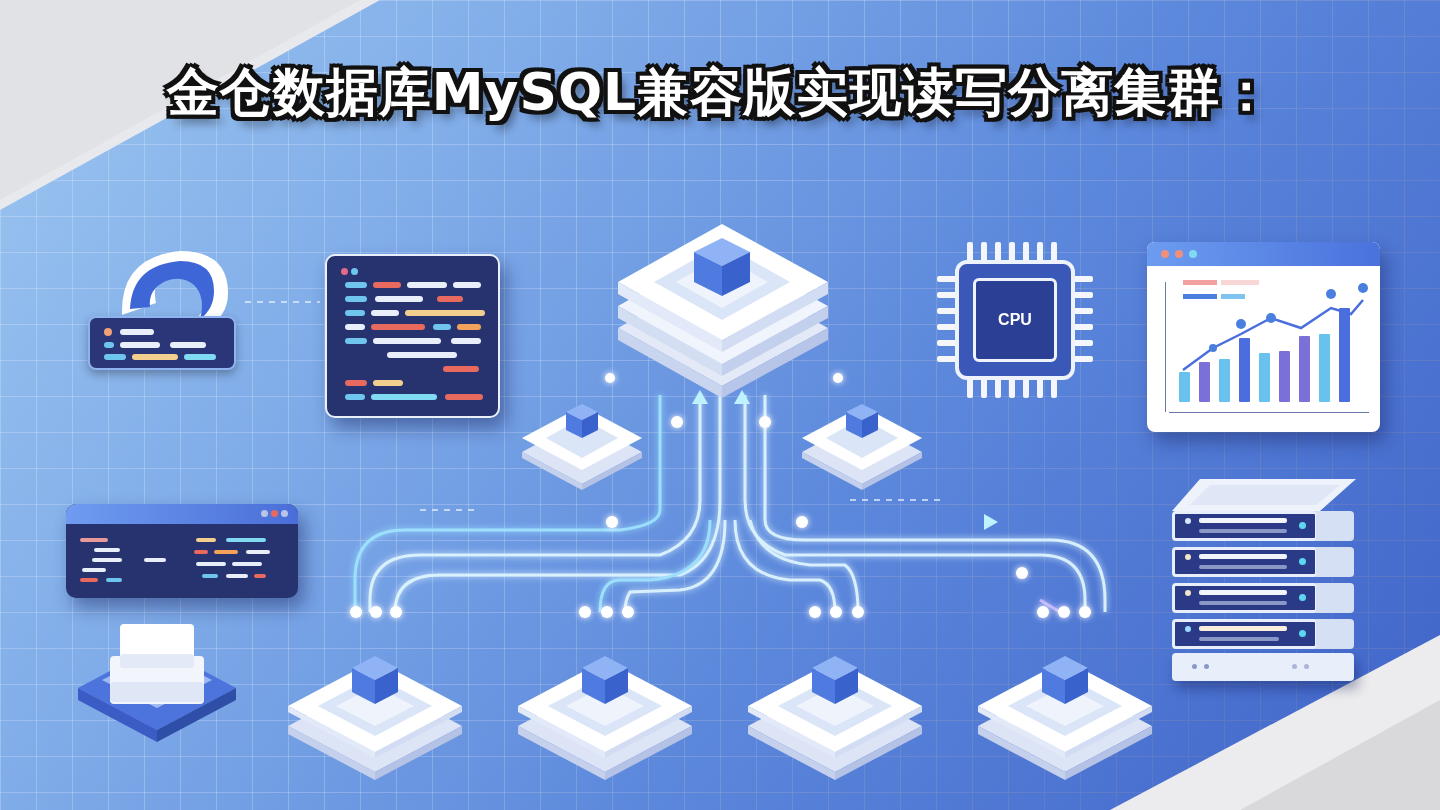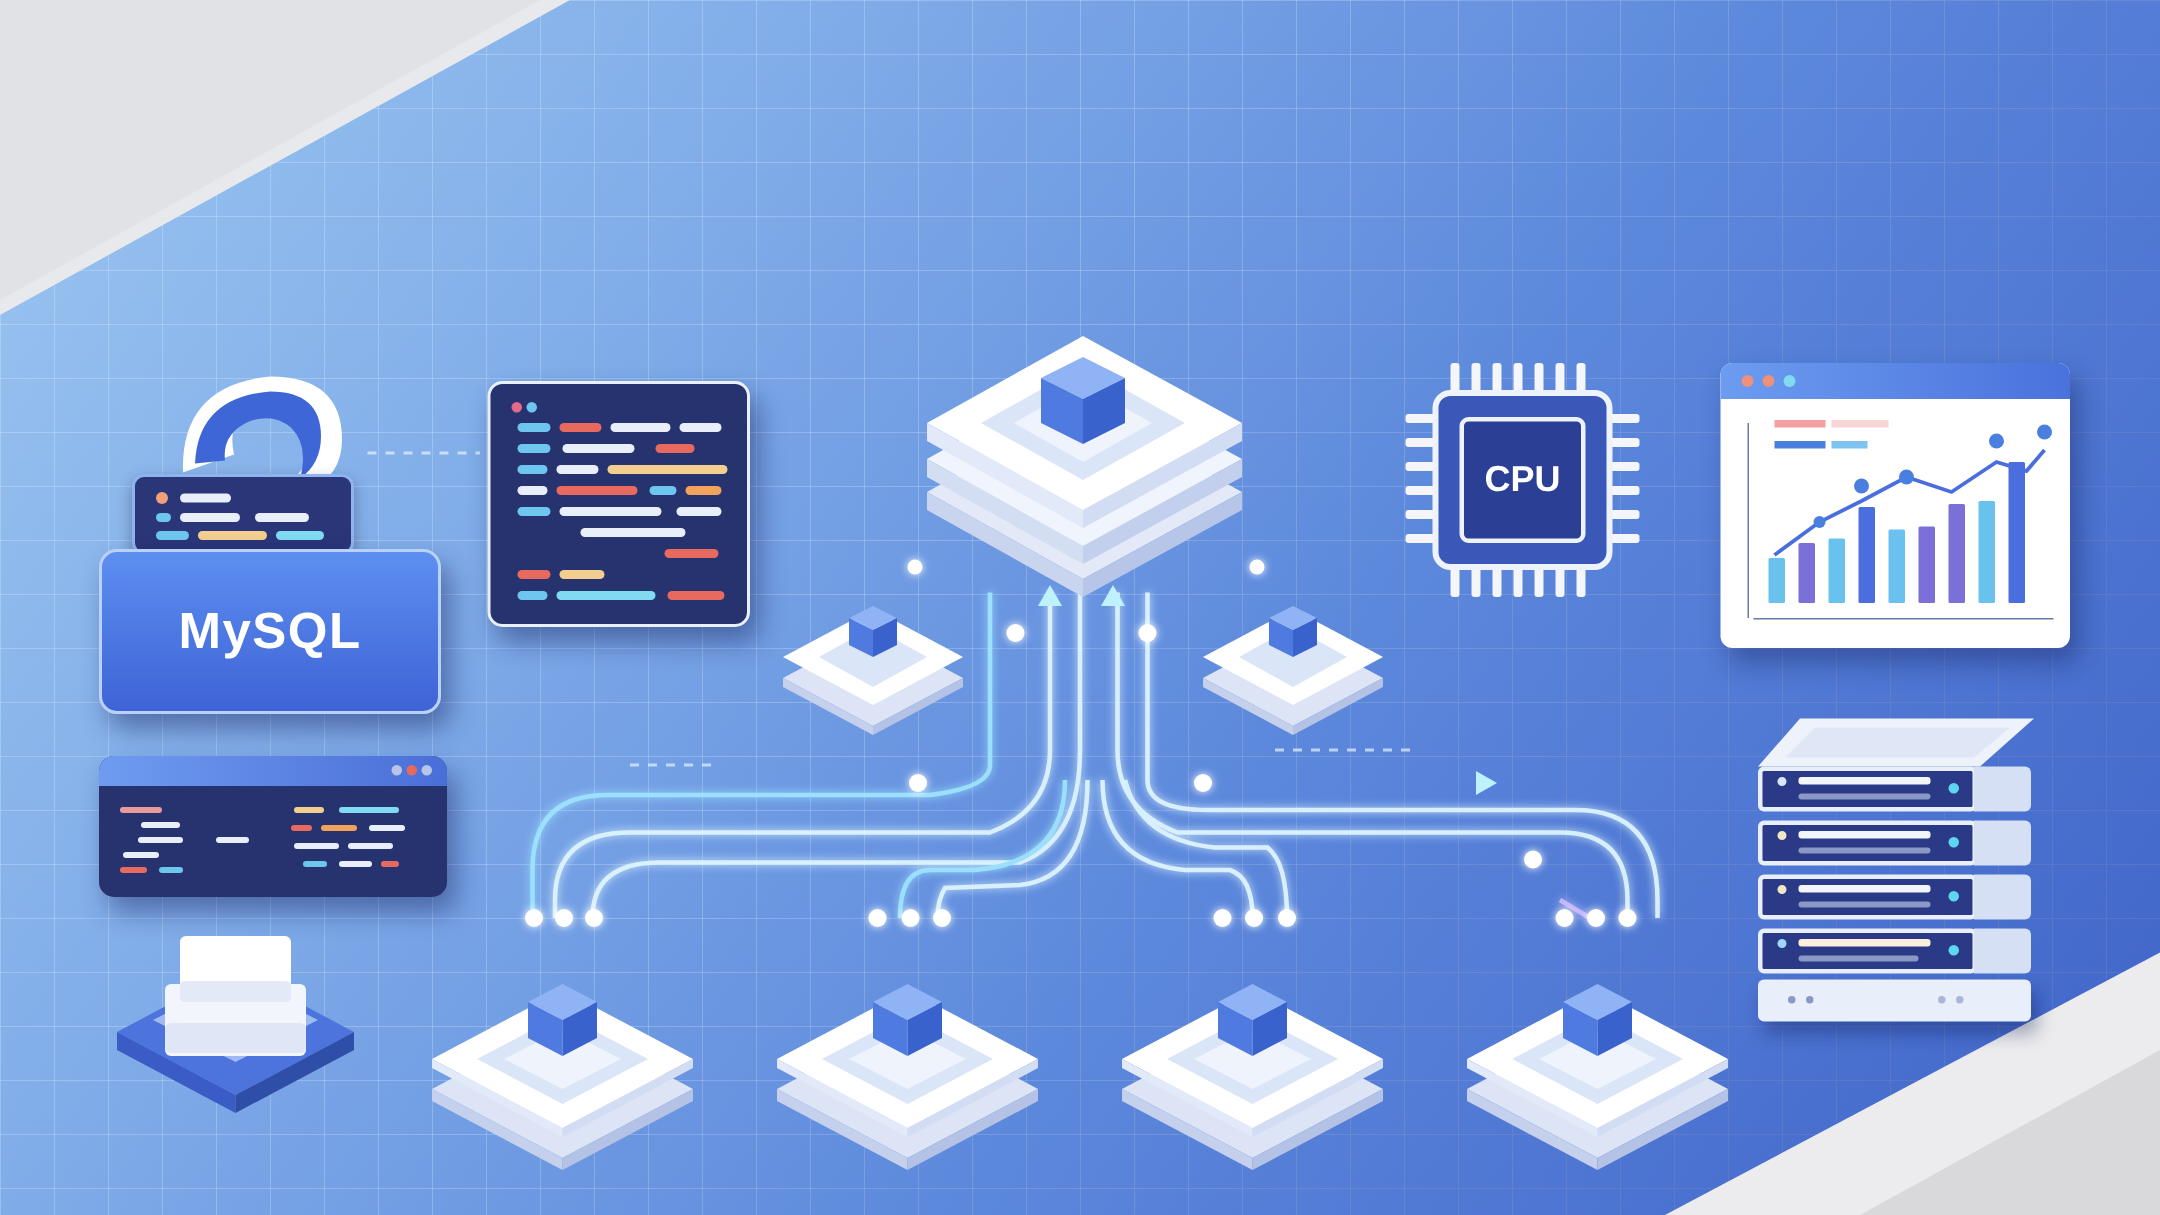--- a/index.html
+++ b/index.html
@@ -50,21 +50,21 @@
     box-shadow: 0 4px 10px rgba(0,0,0,.3); border:2px solid #8fb3f0; }
   .mysql-badge { position:absolute; left:66px; top:366px; width:228px; height:110px; border-radius:12px;
     background: linear-gradient(180deg, #5d8ff0 0%, #3e63d6 100%);
     box-shadow: 6px 10px 18px rgba(20,30,90,.45); border:2px solid #b9d0f7;
     display:flex; align-items:center; justify-content:center; }
   .mysql-badge span { color:#fff; font-weight:bold; font-size:34px; font-family:"Liberation Sans", sans-serif; letter-spacing:1px; }
 
   .cpu-wrap { position:absolute; left:935px; top:240px; width:160px; height:160px; }
   .cpu-body { position:absolute; left:20px; top:20px; width:120px; height:120px; background:#3a58b8; border:4px solid #eef2fb; border-radius:12px; }
   .cpu-inner { position:absolute; left:14px; top:14px; width:84px; height:84px; background:#2b3f94; border:3px solid #eef2fb; border-radius:6px; display:flex; align-items:center; justify-content:center; }
-  .cpu-inner span { color:#fff; font-weight:bold; font-size:24px; font-family:"Liberation Sans", sans-serif; }
+  .cpu-inner span { color:#fff; font-weight:bold; font-size:16px; font-family:"Liberation Sans", sans-serif; }
   .pin { position:absolute; background:#f4f6fb; border-radius:2px; }
 
   .chart-win { position:absolute; left:1147px; top:242px; width:233px; height:190px; background:#fff; border-radius:8px;
     box-shadow:6px 10px 18px rgba(20,30,90,.4); overflow:hidden; }
   .chart-bar-top { height:24px; background:linear-gradient(90deg,#6c9cf0,#4a72dc); display:flex; align-items:center; padding-left:14px; gap:6px; }
   .dot { width:8px; height:8px; border-radius:50%; }
   .bar { position:absolute; bottom:30px; width:11px; border-radius:1px; }
 
   .server-rack { position:absolute; left:1170px; top:475px; width:190px; height:210px; }
   .unit { position:absolute; left:2px; width:146px; height:30px; background:#2b3a86; border-radius:4px; border:3px solid #e8eefa; }
@@ -138,38 +138,36 @@
       <circle cx="1022" cy="573" r="6"></circle>
     </g>
 
     <g stroke="#e6f3ff" stroke-width="2" stroke-dasharray="6 6" opacity=".7">
       <line x1="245" y1="302" x2="320" y2="302"></line>
       <line x1="850" y1="500" x2="940" y2="500"></line>
       <line x1="420" y1="510" x2="480" y2="510"></line>
     </g>
   </svg>
 
+  <div class="title l1">金仓数据库MySQL兼容版实现读写分离集群：</div>
 
   <svg class="mysql-logo" viewBox="0 0 120 90">
     <path d="M12 70 Q10 12 70 6 Q118 6 118 48 Q118 72 96 82 L72 82 Q100 70 96 46 Q92 24 66 26 Q40 30 46 58 Z" fill="#ffffff"></path>
     <path d="M20 64 Q22 20 70 16 Q104 16 104 46 Q104 64 90 74 Q96 52 84 40 Q72 30 56 36 Q38 44 40 62 Z" fill="#3f66d6"></path>
   </svg>
 
   <div class="mysql-card-small">
     <span class="code-line" style="left:14px;top:10px;width:8px;height:8px;border-radius:50%;background:#f1a07a"></span>
     <span class="code-line" style="left:30px;top:11px;width:34px;background:#e8eefa"></span>
     <span class="code-line" style="left:14px;top:24px;width:10px;background:#6ec6ef"></span>
     <span class="code-line" style="left:30px;top:24px;width:40px;background:#e8eefa"></span>
     <span class="code-line" style="left:80px;top:24px;width:36px;background:#e8eefa"></span>
     <span class="code-line" style="left:14px;top:36px;width:22px;background:#6ec6ef"></span>
     <span class="code-line" style="left:42px;top:36px;width:46px;background:#f2cf8e"></span>
     <span class="code-line" style="left:94px;top:36px;width:32px;background:#7fdaf2"></span>
-  </div>
-  <div class="mysql-badge">
-    <span>MySQL</span>
   </div>
 
   <div class="card-dark" style="left:325px;top:254px;width:175px;height:164px;border:2px solid #eaf0fb;">
     <span class="code-line" style="left:14px;top:12px;width:7px;height:7px;border-radius:50%;background:#e46a8a"></span>
     <span class="code-line" style="left:24px;top:12px;width:7px;height:7px;border-radius:50%;background:#6ec6ef"></span>
     <span class="code-line" style="left:18px;top:26px;width:22px;background:#6ec6ef"></span>
     <span class="code-line" style="left:46px;top:26px;width:28px;background:#e86a5f"></span>
     <span class="code-line" style="left:80px;top:26px;width:40px;background:#e8eefa"></span>
     <span class="code-line" style="left:126px;top:26px;width:28px;background:#e8eefa"></span>
     <span class="code-line" style="left:18px;top:40px;width:22px;background:#6ec6ef"></span>

